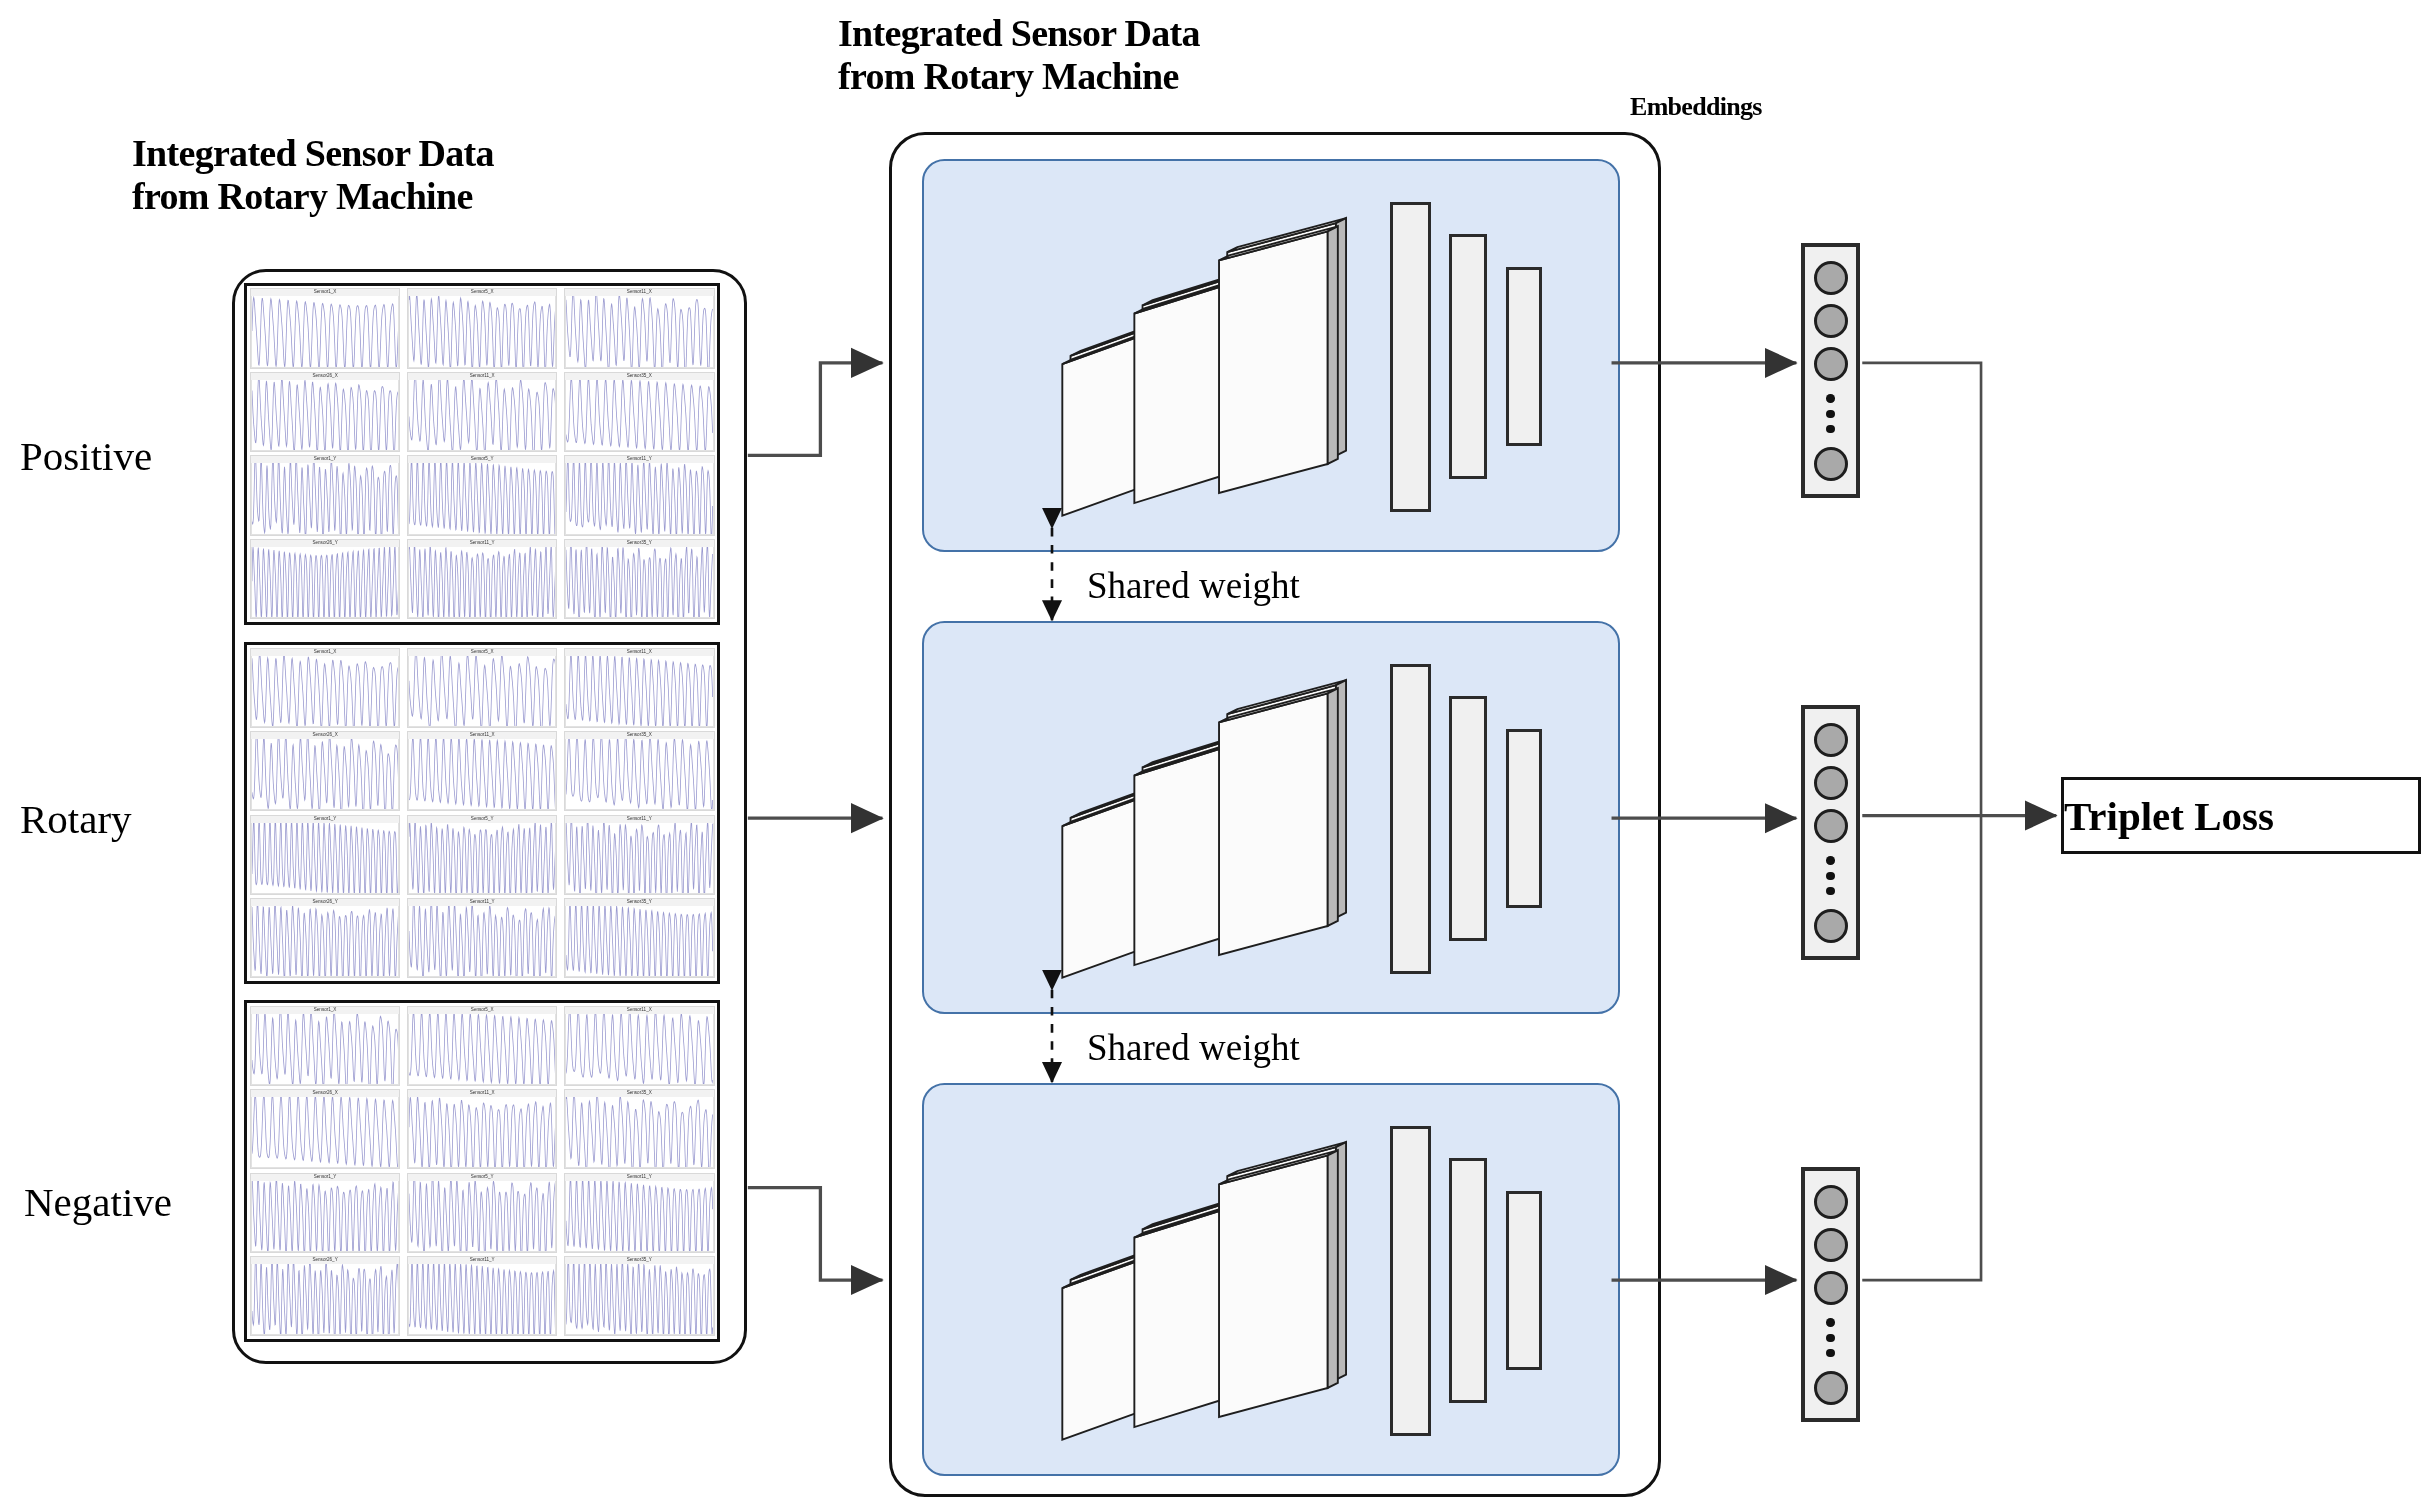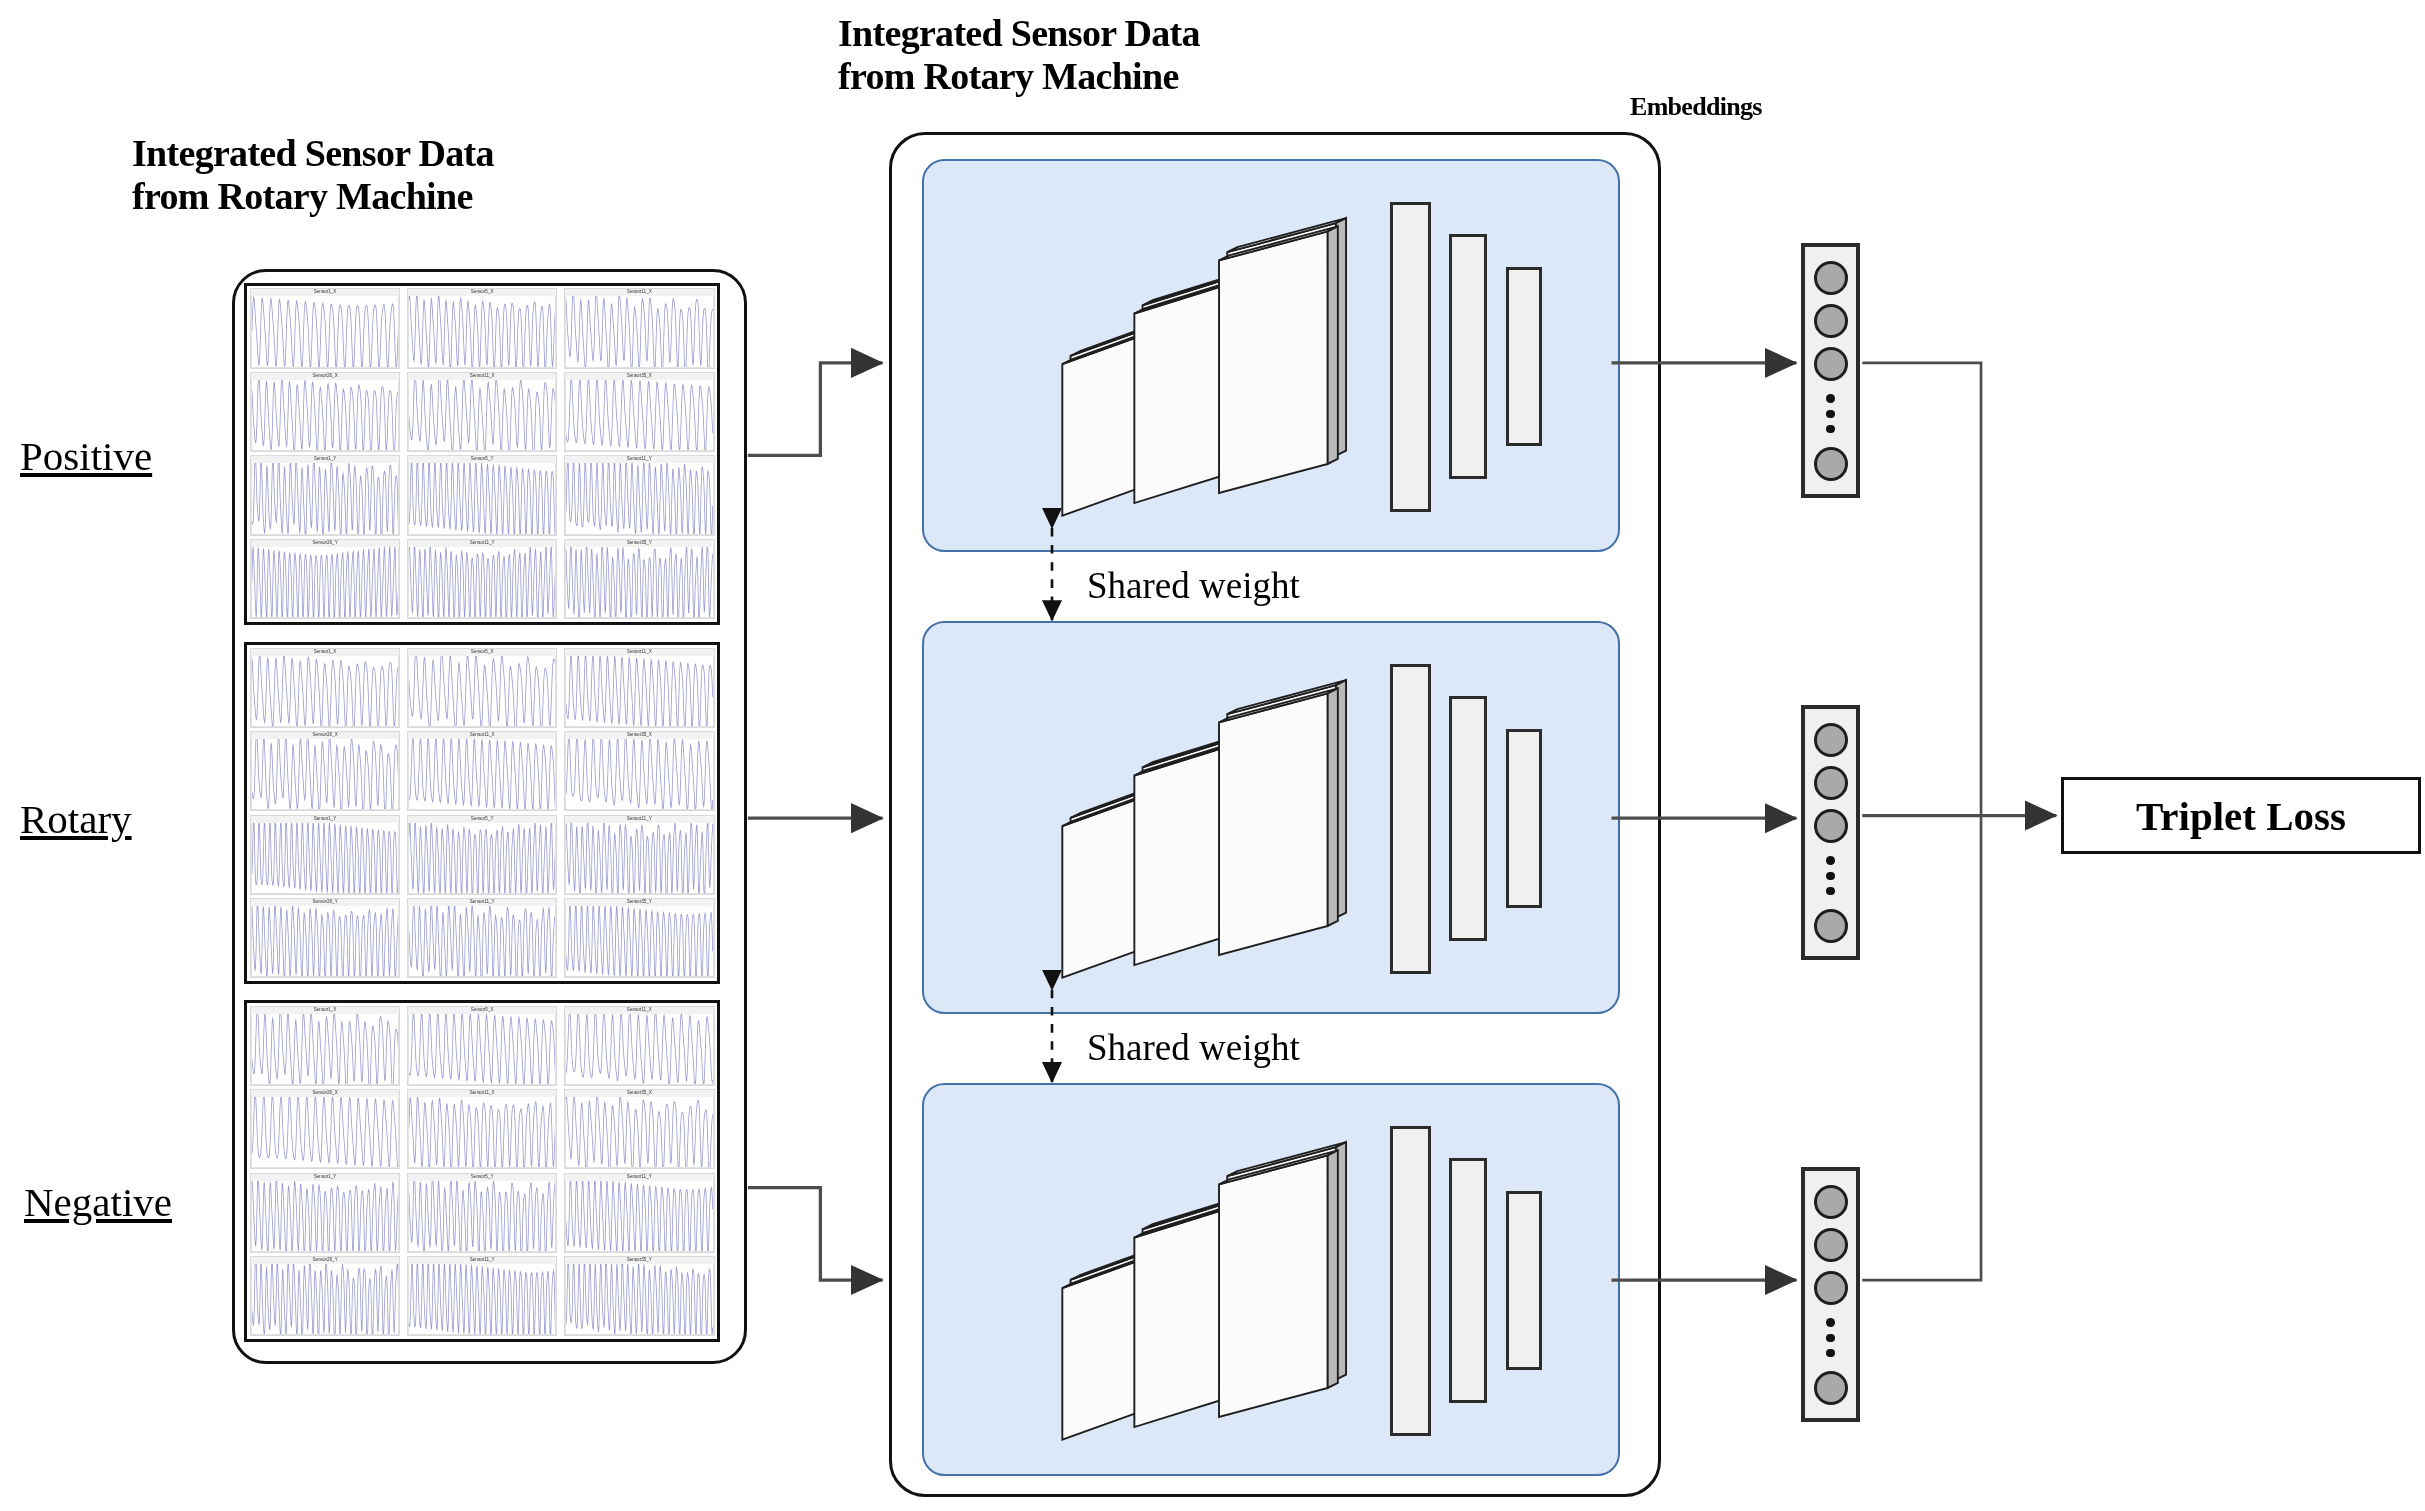--- a/index.html
+++ b/index.html
@@ -13,21 +13,20 @@
     font-family:"Liberation Serif","DejaVu Serif",serif;
     letter-spacing:-0.7px;
   }
   #title-left{left:132px;top:132px;width:528px;font-size:38px;}
   #title-mid{left:838px;top:12px;width:792px;font-size:38px;}
   #title-emb{left:1630px;top:92px;width:528px;font-size:26px;}
 
   .side-label{
     font-size:41px; text-align:left;
     font-family:"Liberation Serif","DejaVu Serif",serif;
-    text-decoration:underline;
   }
 
   
   #sensor-outer{
     left:232px; top:269px; width:515px; height:1095px;
     border:3.3px solid #111; border-radius:34px; background:#fff; box-sizing:border-box;
   }
   .sensor-group{
     position:absolute; left:9.2px; width:476px; height:342px;
     border:3.3px solid #111; background:#fff; box-sizing:border-box;
@@ -77,21 +76,21 @@
     width:34px;height:34px;border-radius:50%;
     background:#a9a9a9;border:3.3px solid #1e1e1e;box-sizing:border-box;margin:4.6px 0;
   }
   .emb-dots{display:flex;flex-direction:column;align-items:center;margin:5.3px 0;}
   .emb-dot{width:8.6px;height:8.6px;border-radius:50%;background:#111;margin:3.3px 0;}
 
   
   #triplet-box{
     left:2061px; top:777px; width:360px; height:77px;
     border:3.3px solid #111; background:#fff; box-sizing:border-box;
-    display:flex;align-items:center;justify-content:center;
+    display:flex;align-items:center;
     font-size:41px;font-weight:bold;letter-spacing:0px;
   }
 
   
   #wires{position:absolute;left:0;top:0;width:2426px;height:1511px;pointer-events:none;}
 </style>
 </head>
 <body>
 
 <div class="abs title" id="title-left">

